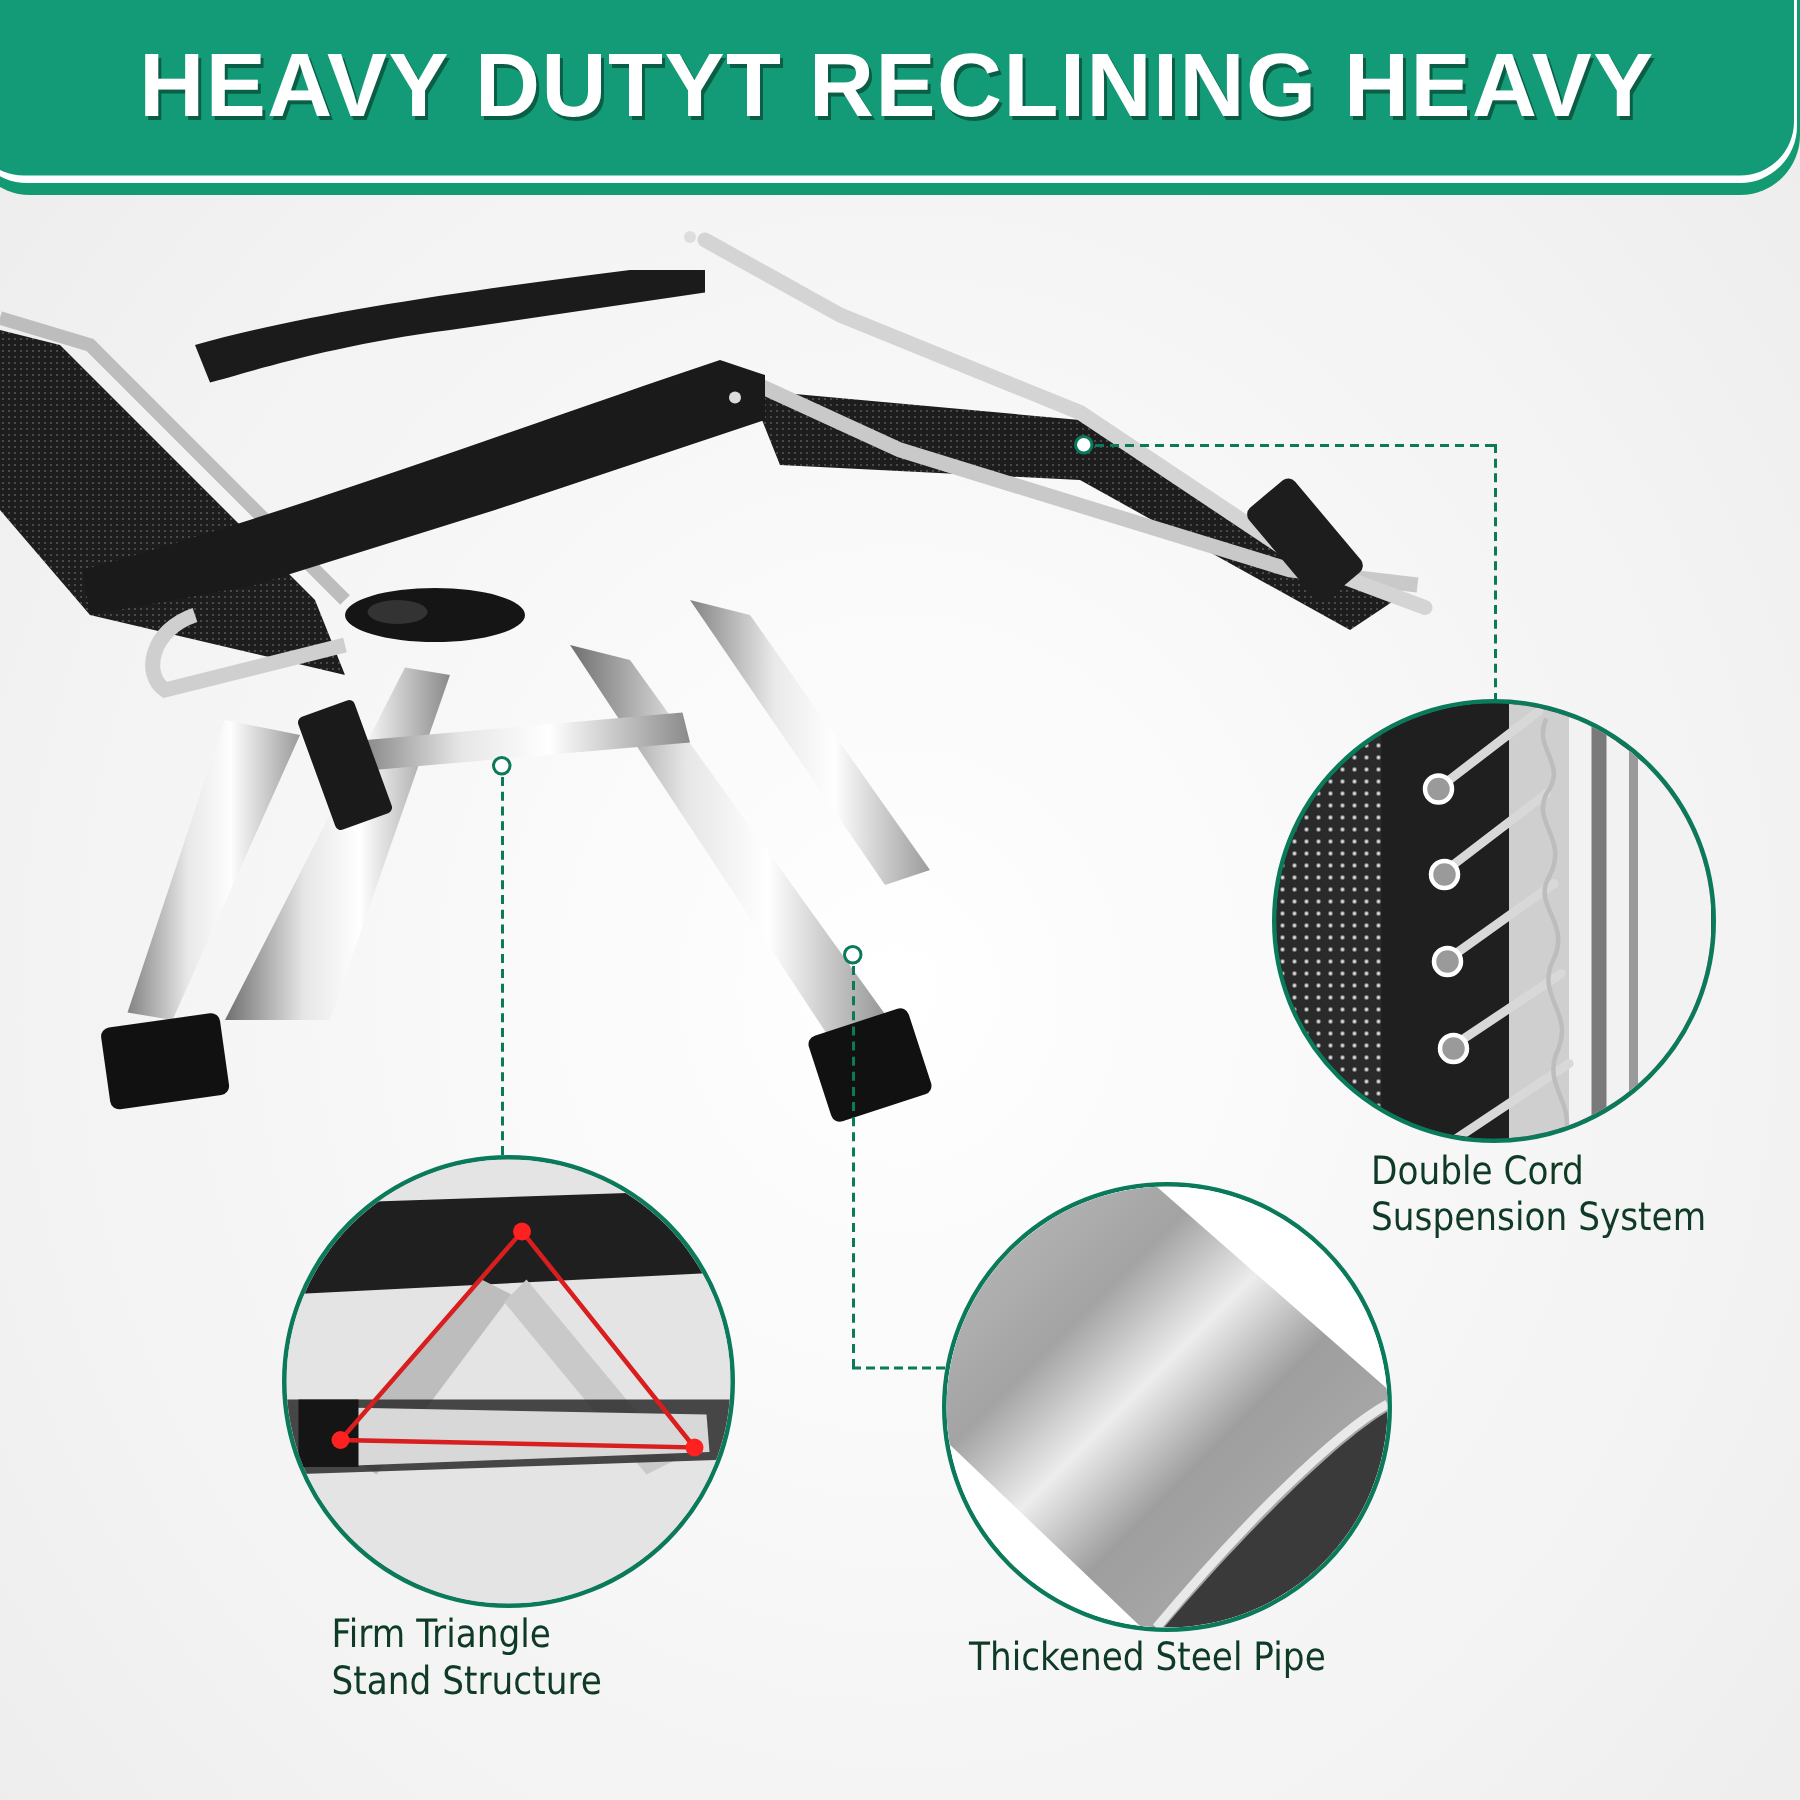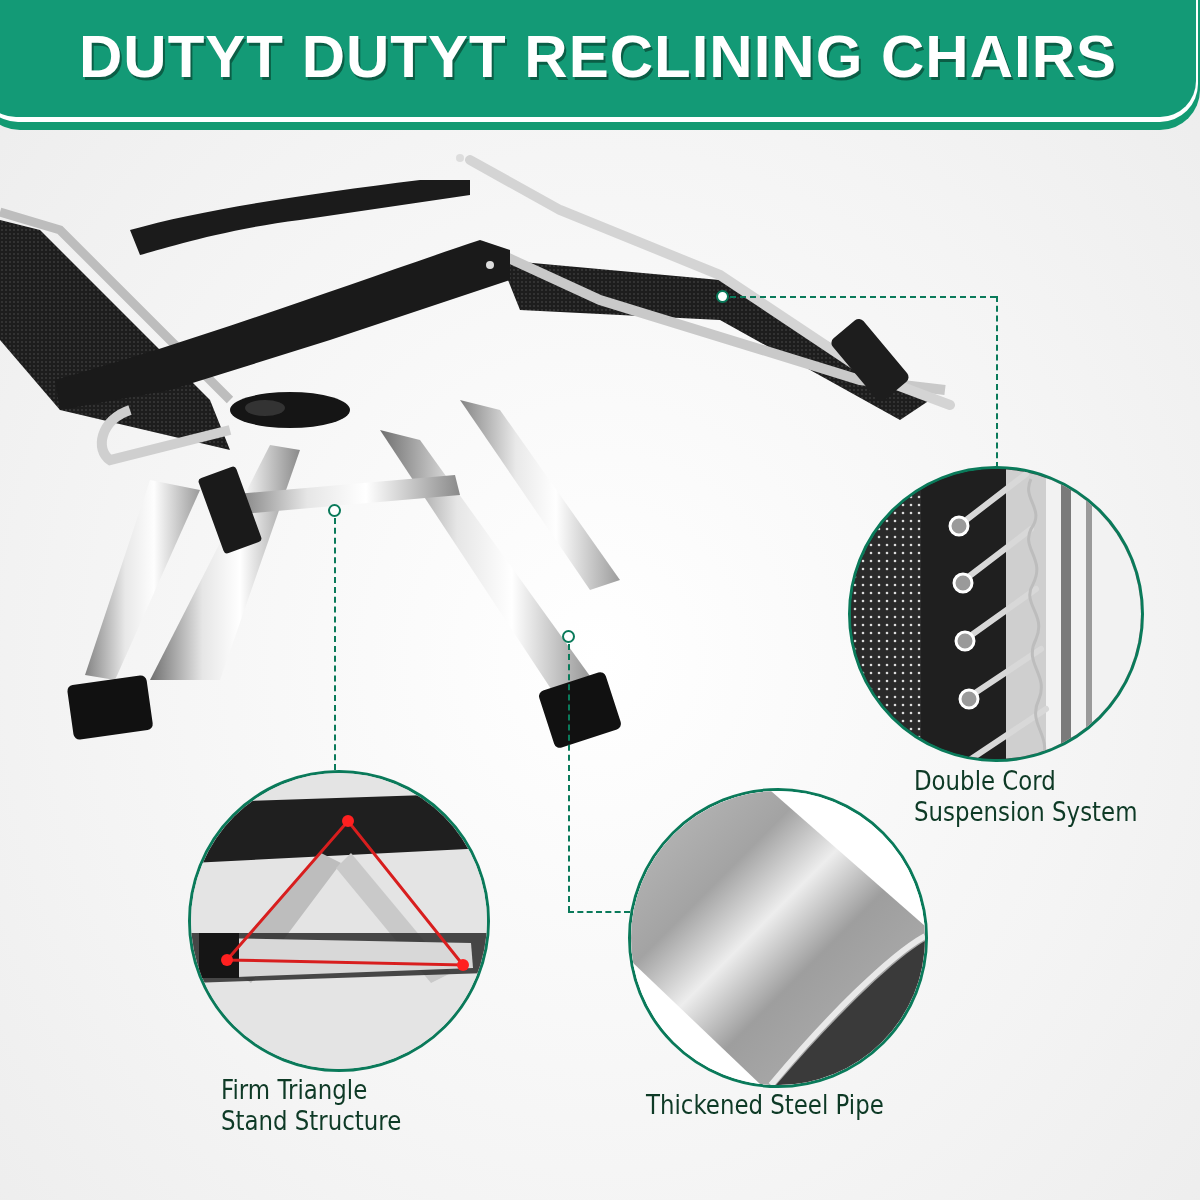--- a/index.html
+++ b/index.html
@@ -27,21 +27,21 @@
   .lbl-pipe { left:646px; top:1090px; }
   .dash { position:absolute; border-color:#0a7a5a; border-style:dashed; border-width:0; }
   .dot { position:absolute; width:9px; height:9px; border:2px solid #0a7a5a; border-radius:50%; background:#ffffff; }
 </style>
 </head>
 <body>
 
 <div class="banner-shadow"></div>
 <div class="banner-gap"></div>
 <div class="banner">
-  <span class="banner-title">DUTYT DUTYT RECLINING CHAIRS</span>
+  <span class="banner-title">HEAVY DUTYT RECLINING HEAVY</span>
 </div>
 
 <svg class="chair" width="1050" height="680" viewBox="0 160 1050 680">
   <defs>
     <linearGradient id="steel" x1="0" y1="0" x2="1" y2="0">
       <stop offset="0" stop-color="#6f6f6f"></stop>
       <stop offset="0.35" stop-color="#e6e6e6"></stop>
       <stop offset="0.6" stop-color="#ffffff"></stop>
       <stop offset="1" stop-color="#8a8a8a"></stop>
     </linearGradient>

